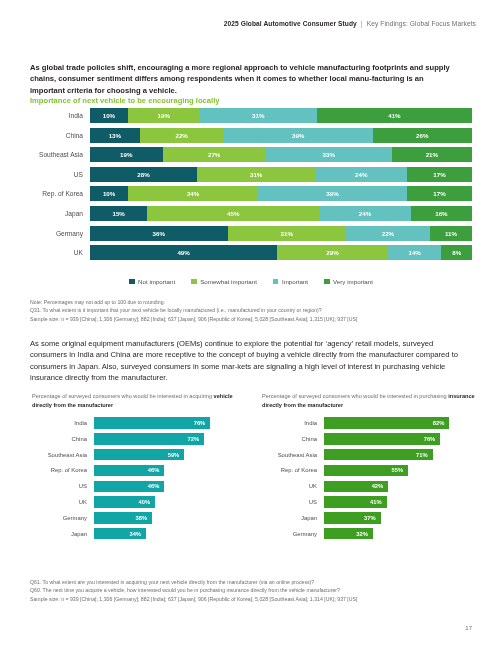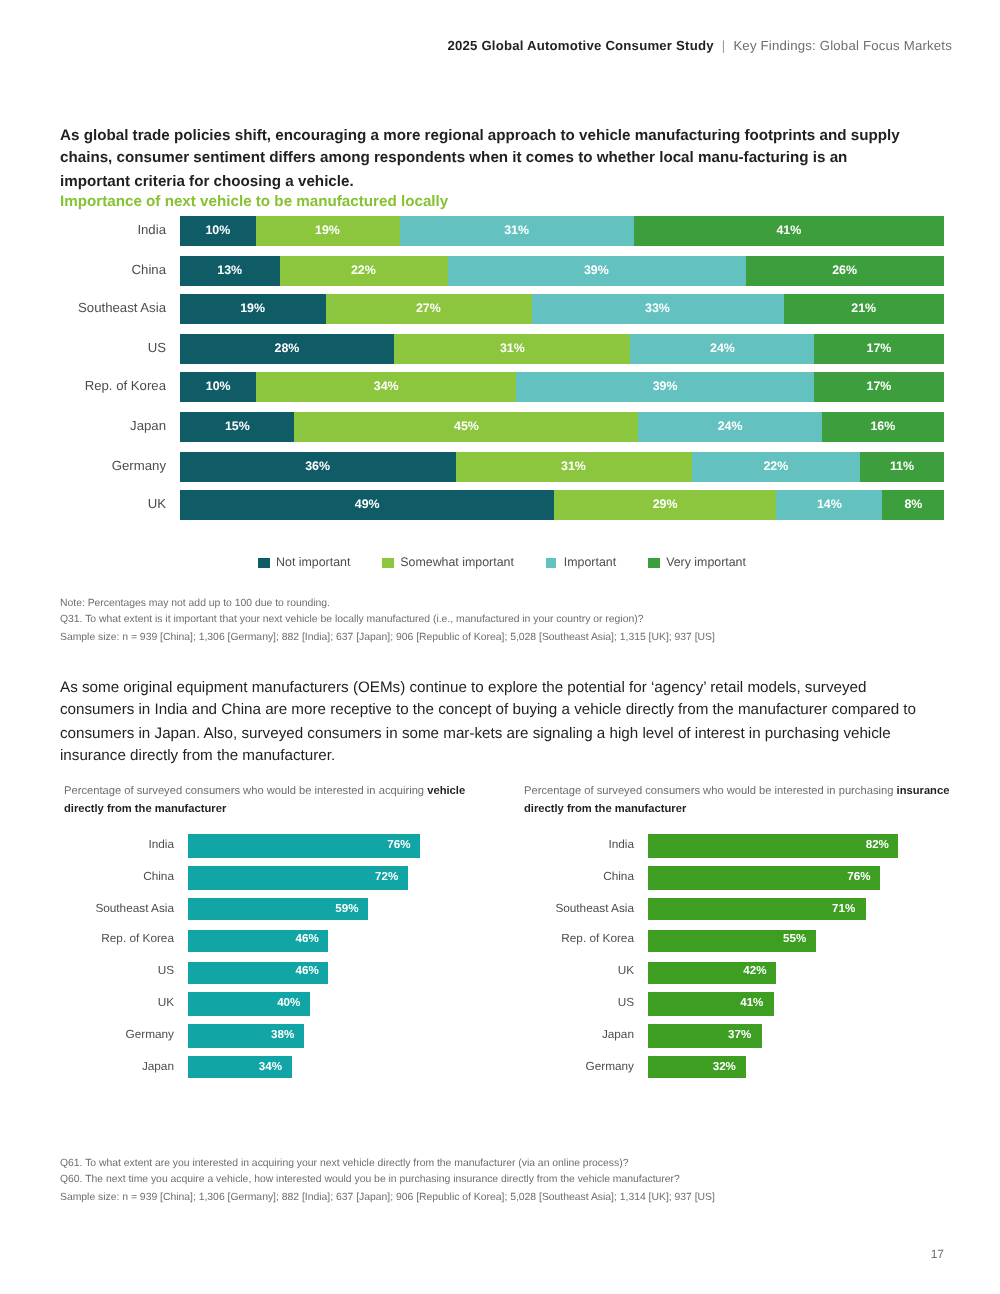--- a/index.html
+++ b/index.html
@@ -113,21 +113,21 @@
 <div class="page">
 
   <div class="header">
     <span class="header-title">2025 Global Automotive Consumer Study</span>
     <span class="header-sep">|</span>
     <span class="header-sub">Key Findings: Global Focus Markets</span>
   </div>
 
   <div class="intro">As global trade policies shift, encouraging a more regional approach to vehicle manufacturing footprints and supply chains, consumer sentiment differs among respondents when it comes to whether local manu-facturing is an important criteria for choosing a vehicle.</div>
 
-  <div class="chart-title">Importance of next vehicle to be manufactured locally</div>
+  <div class="chart-title">Importance of next vehicle to be encouraging locally</div>
 
   <div class="stacked-chart" id="stacked-chart">
       <div class="srow">
         <div class="srow-label">India</div>
         <div class="srow-bars">
           <div class="seg c0" style="width: 9.90099%;">10%</div>
           <div class="seg c1" style="width: 18.8119%;">19%</div>
           <div class="seg c2" style="width: 30.6931%;">31%</div>
           <div class="seg c3" style="width: 40.5941%;">41%</div>
         </div>

